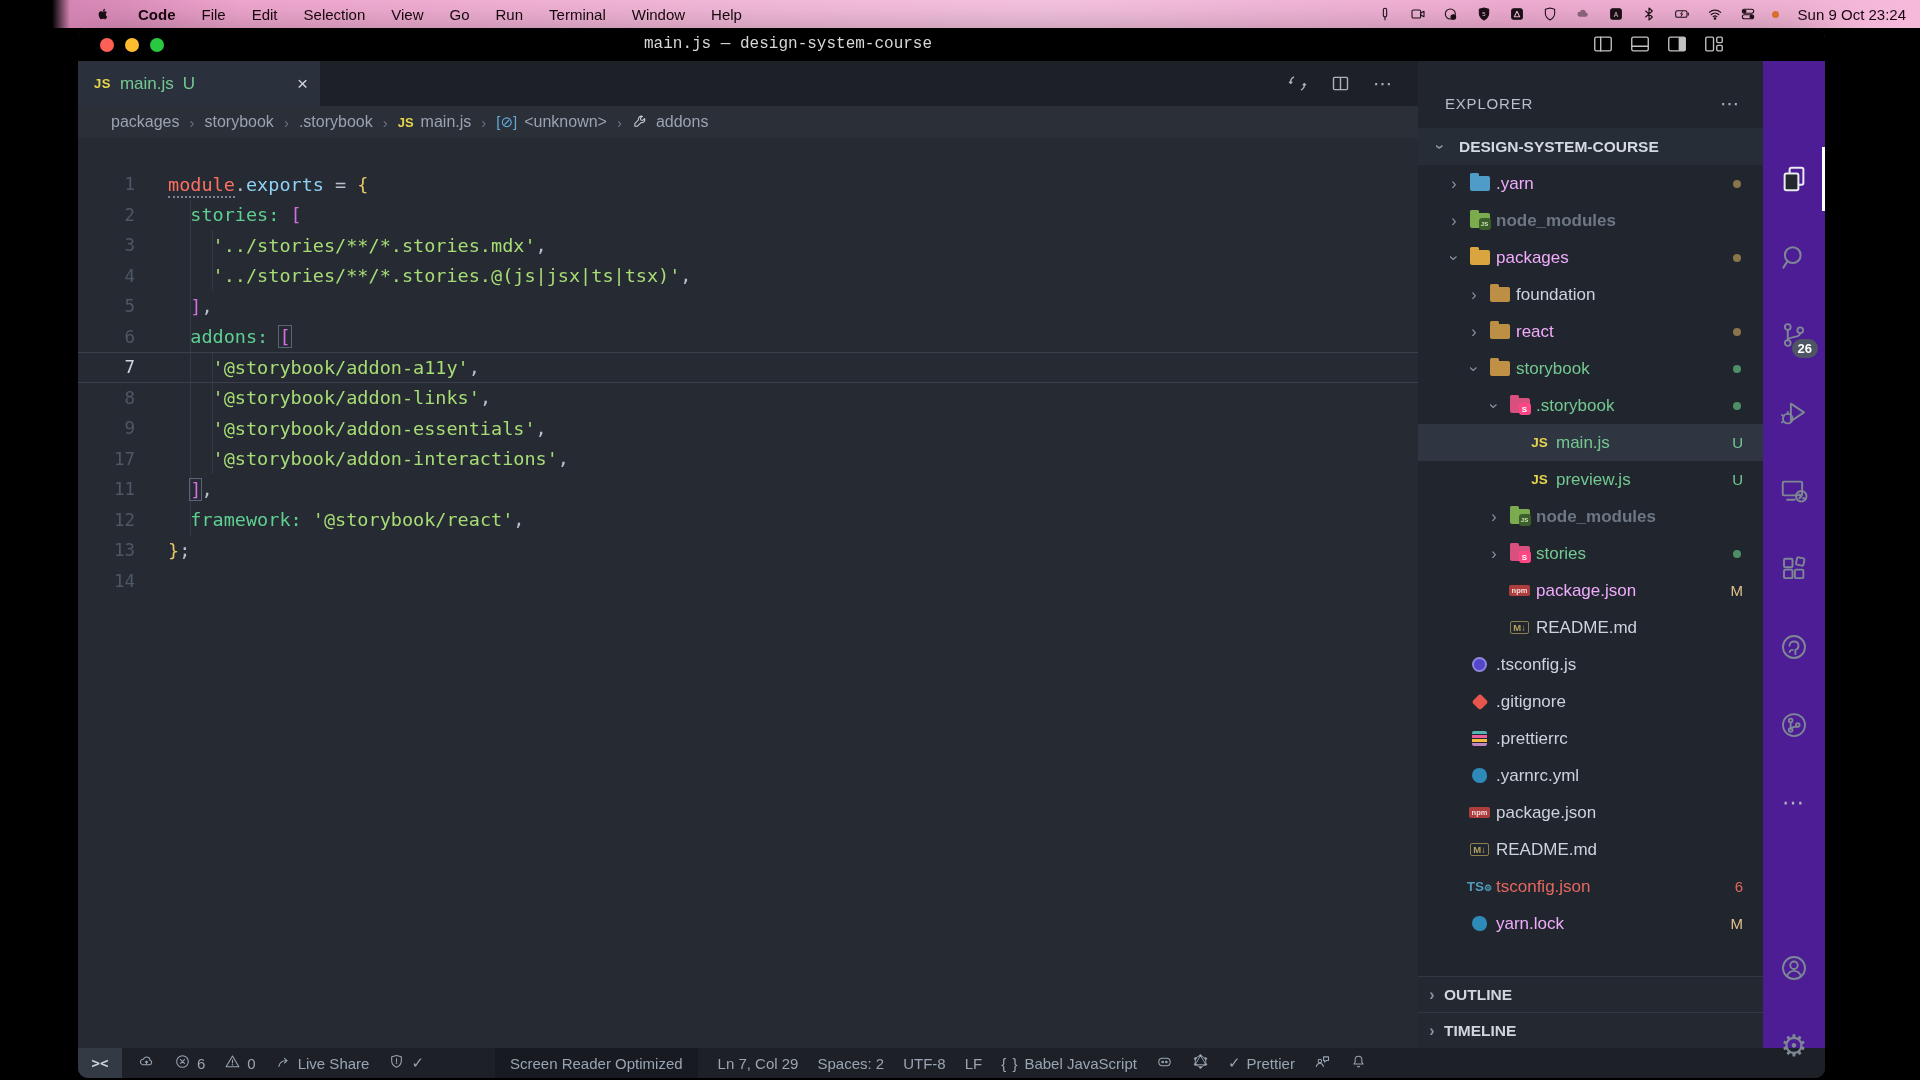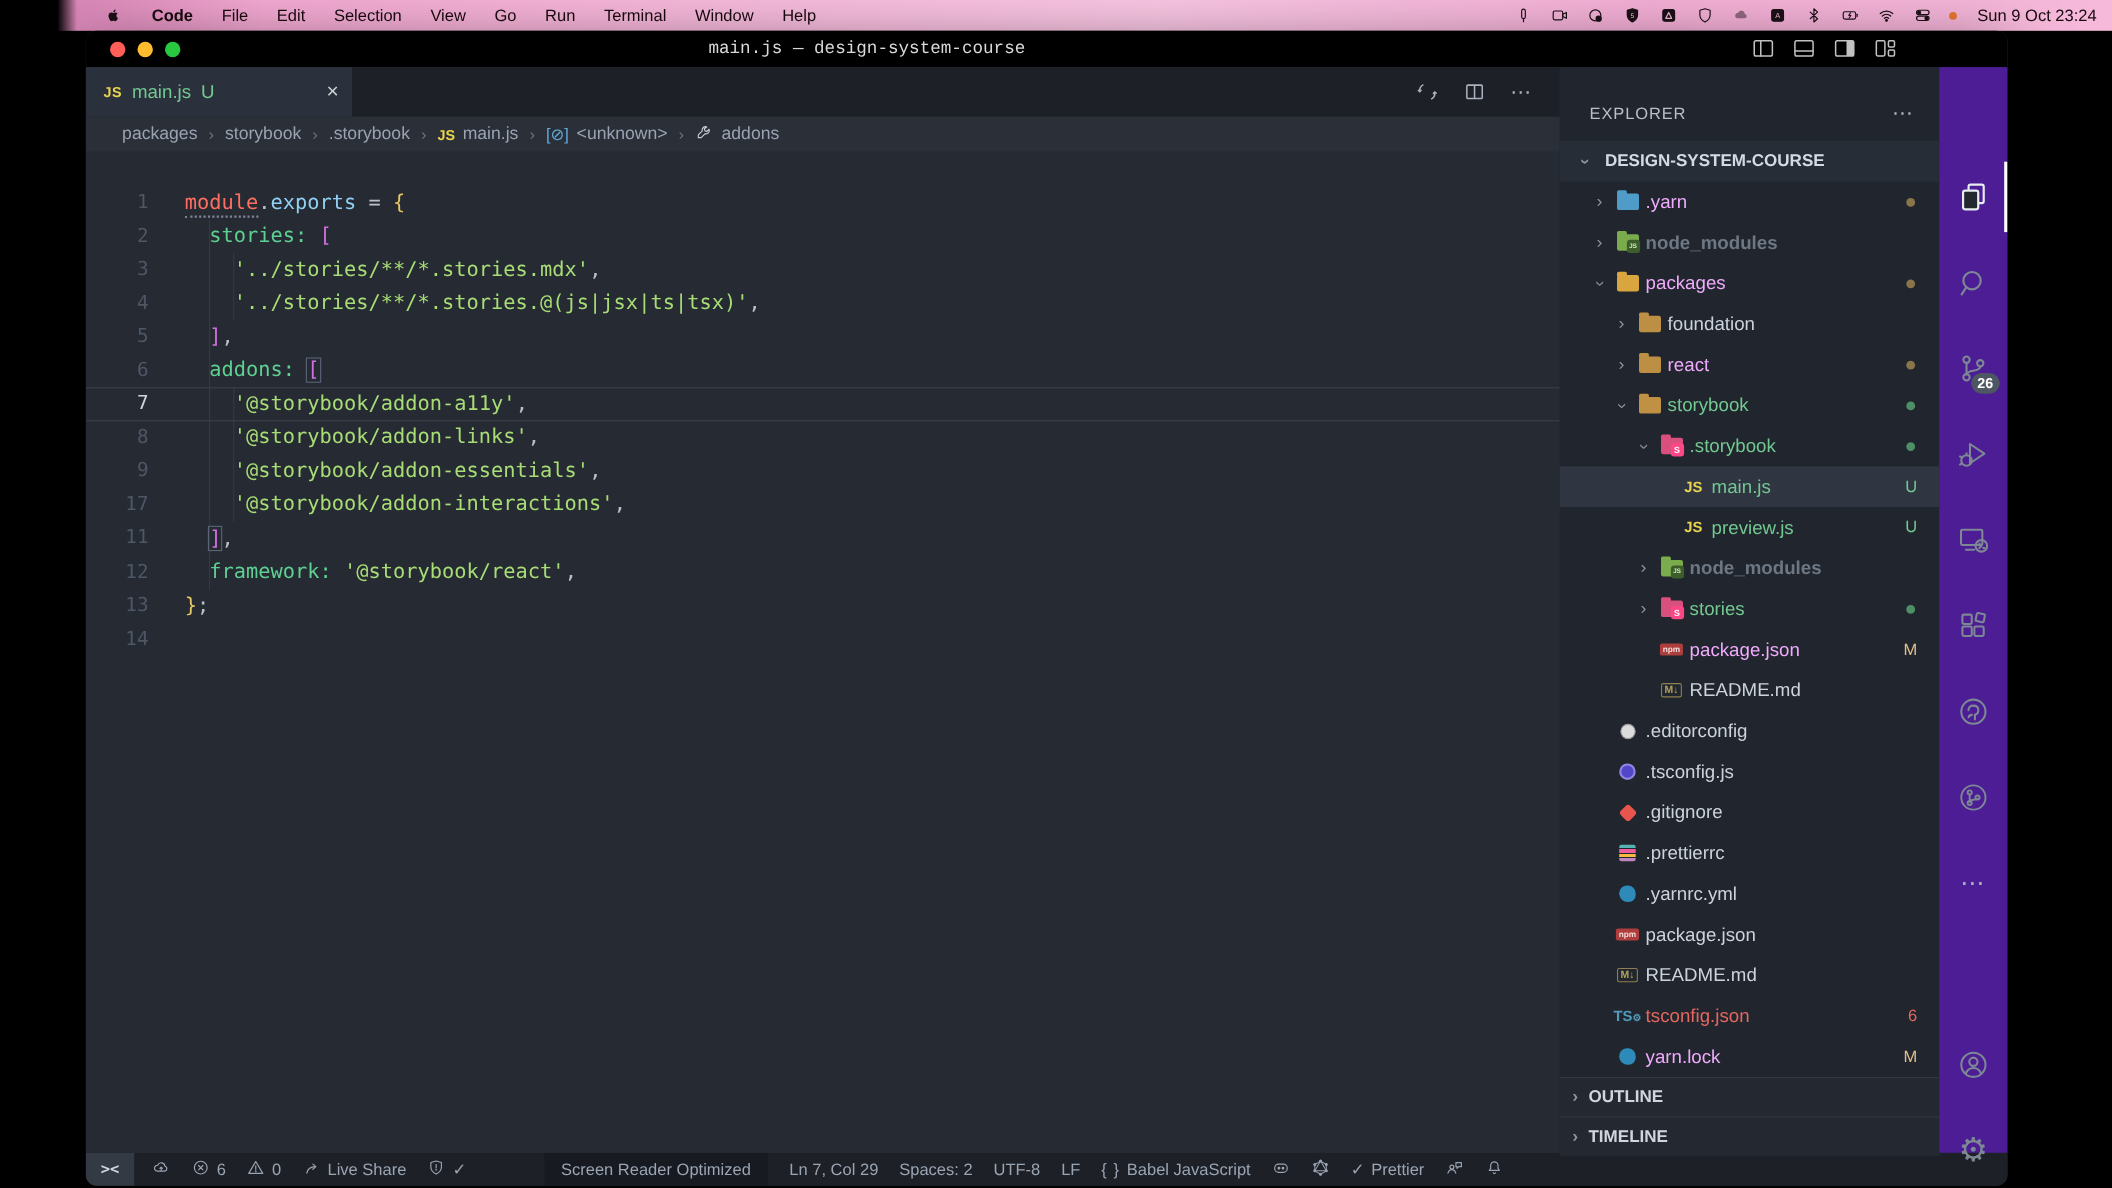--- a/index.html
+++ b/index.html
@@ -493,27 +493,20 @@
           <div class="row" style="padding-left: 64px;">
             <span class="chev"></span>
             <span class="fic">
               <span class="fi-md">M↓</span>
             </span>
             <span class="lbl c-fg">README.md</span>
           </div>
           <div class="row" style="padding-left: 24px;">
             <span class="chev"></span>
             <span class="fic">
-              <span class="fi-ec"></span>
-            </span>
-            <span class="lbl c-fg">.editorconfig</span>
-          </div>
-          <div class="row" style="padding-left: 24px;">
-            <span class="chev"></span>
-            <span class="fic">
               <span class="fi-eslint"></span>
             </span>
             <span class="lbl c-fg">.tsconfig.js</span>
           </div>
           <div class="row" style="padding-left: 24px;">
             <span class="chev"></span>
             <span class="fic">
               <span class="fi-git"></span>
             </span>
             <span class="lbl c-fg">.gitignore</span>

